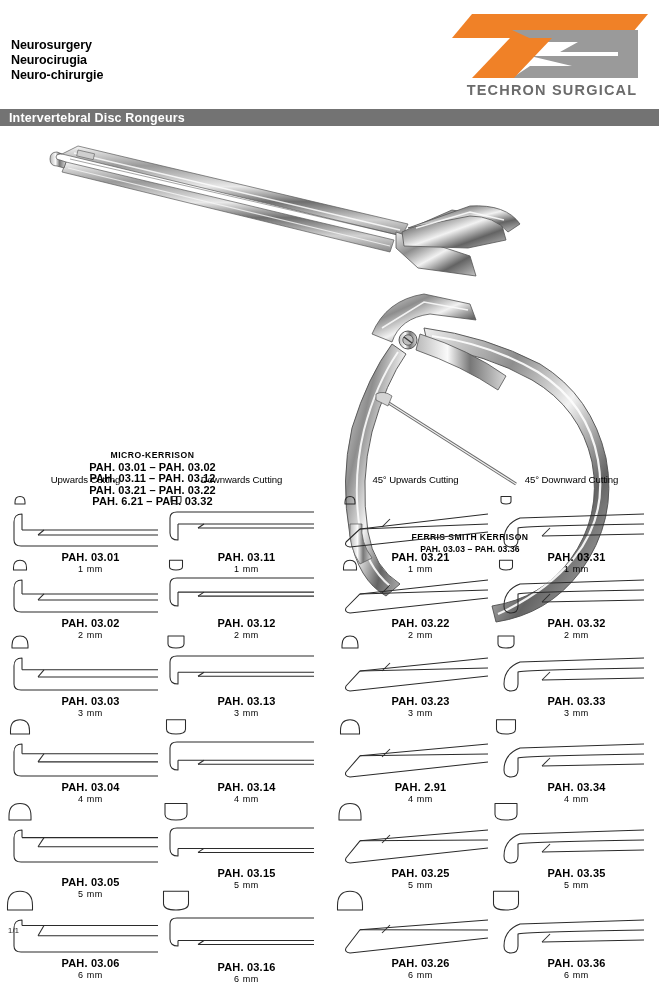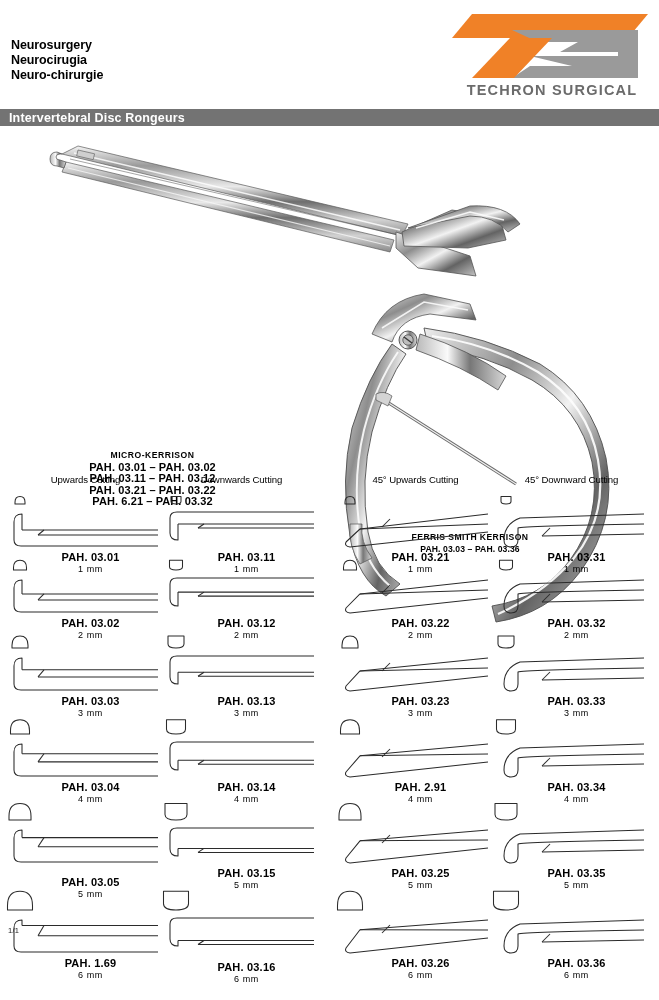--- a/index.html
+++ b/index.html
@@ -566,21 +566,21 @@
                Q24.5,1.25 24.5,15.625 L24.5,20 Z" stroke="#2b2b2b" fill="none" stroke-width="1.05" stroke-linejoin="round"></path>
             </svg></div>
           <div style="position:absolute;left:0;top:18px"><svg width="150" height="44" viewBox="0 0 150 44">
               <path d="M14,13.5 L14,8 Q6,8 6,16 L6,34 Q6,40 13,40 L150,40" stroke="#2b2b2b" fill="none" stroke-width="1.05" stroke-linejoin="round"></path>
               <path d="M14,13.5 L150,13.5" stroke="#2b2b2b" fill="none" stroke-width="1.05" stroke-linejoin="round"></path>
               <path d="M30,23.75 L150,23.75" stroke="#2b2b2b" fill="none" stroke-width="1.05" stroke-linejoin="round"></path>
               <path d="M30,23.75 L36,13.5" stroke="#2b2b2b" fill="none" stroke-width="1.05" stroke-linejoin="round"></path>
             </svg></div>
         </div>
         <div class="cap" style="top: 64px;">
-          <div class="code">PAH. 1.69</div>
+          <div class="code">PAH. 03.06</div>
           <div class="size">6 mm</div>
         </div>
       </div>
       <div class="cell" style="left: 164px; top: 420px;">
         <div class="art">
           <div style="position:absolute;left:0;top:-4px"><svg width="26" height="24" viewBox="0 0 26 24">
       <path d="M-0.5,1.25 L-0.5,13.75 Q-0.5,20 12,20
                Q24.5,20 24.5,13.75 L24.5,1.25 Z" stroke="#2b2b2b" fill="none" stroke-width="1.05" stroke-linejoin="round"></path>
             </svg></div>
           <div style="position:absolute;left:0;top:18px"><svg width="150" height="44" viewBox="0 0 150 44">

